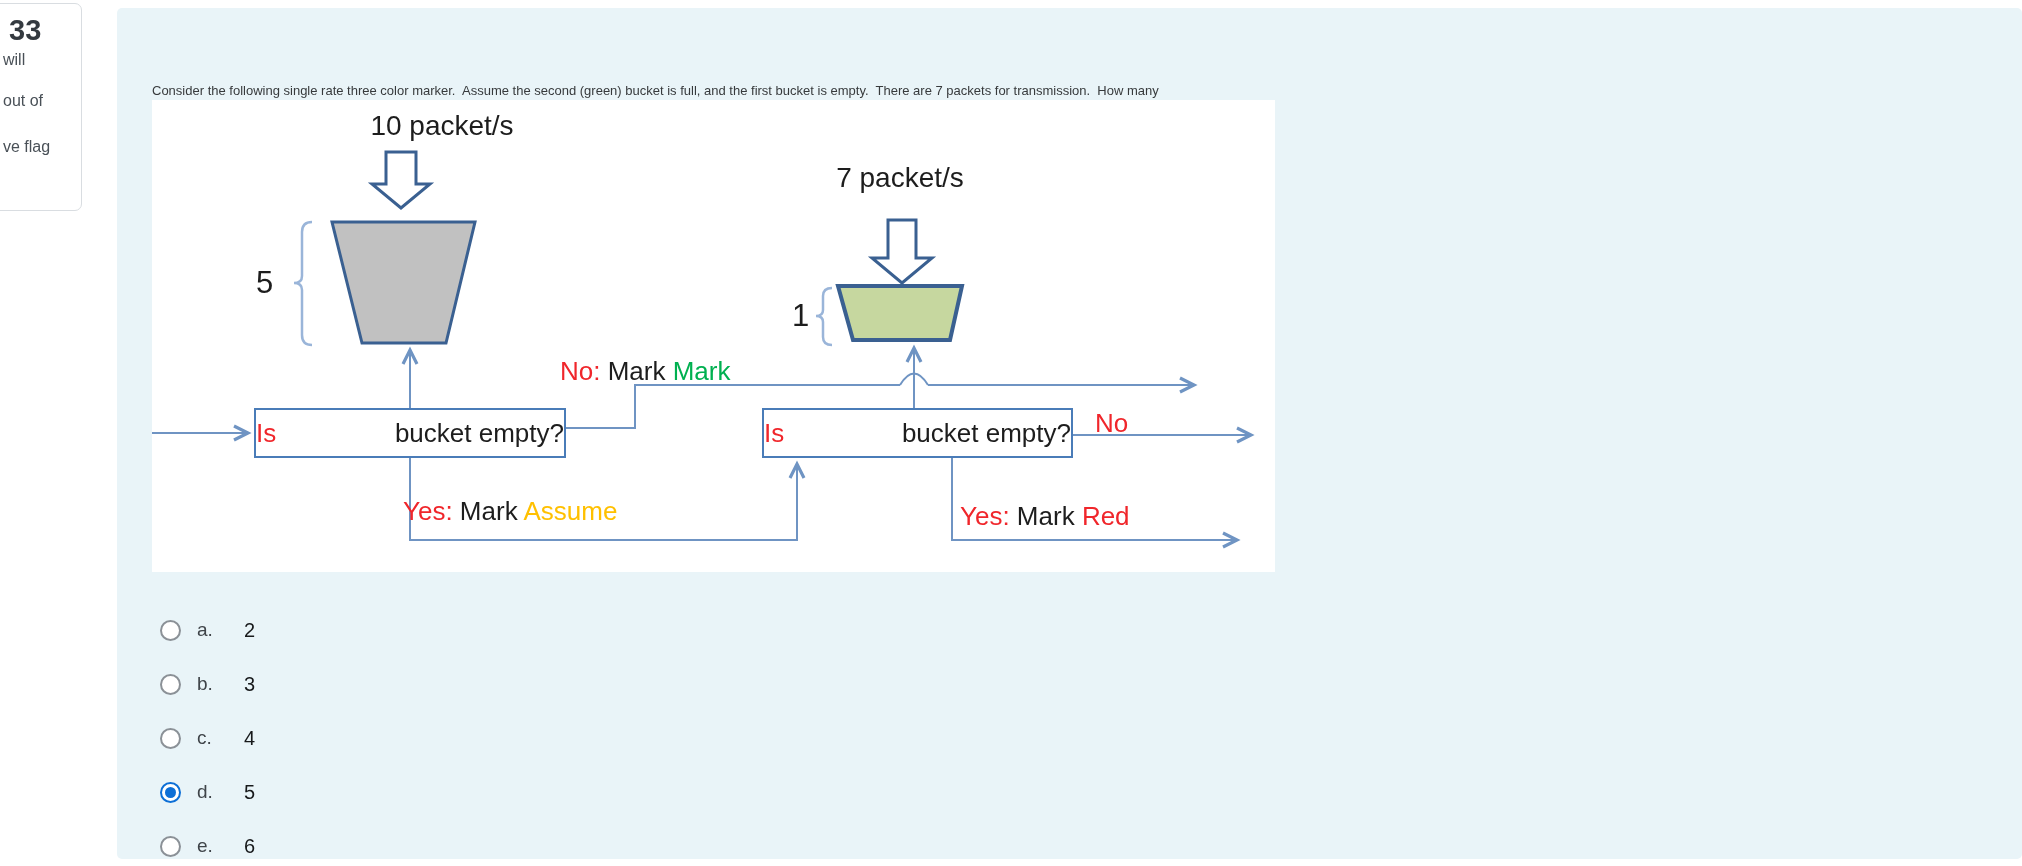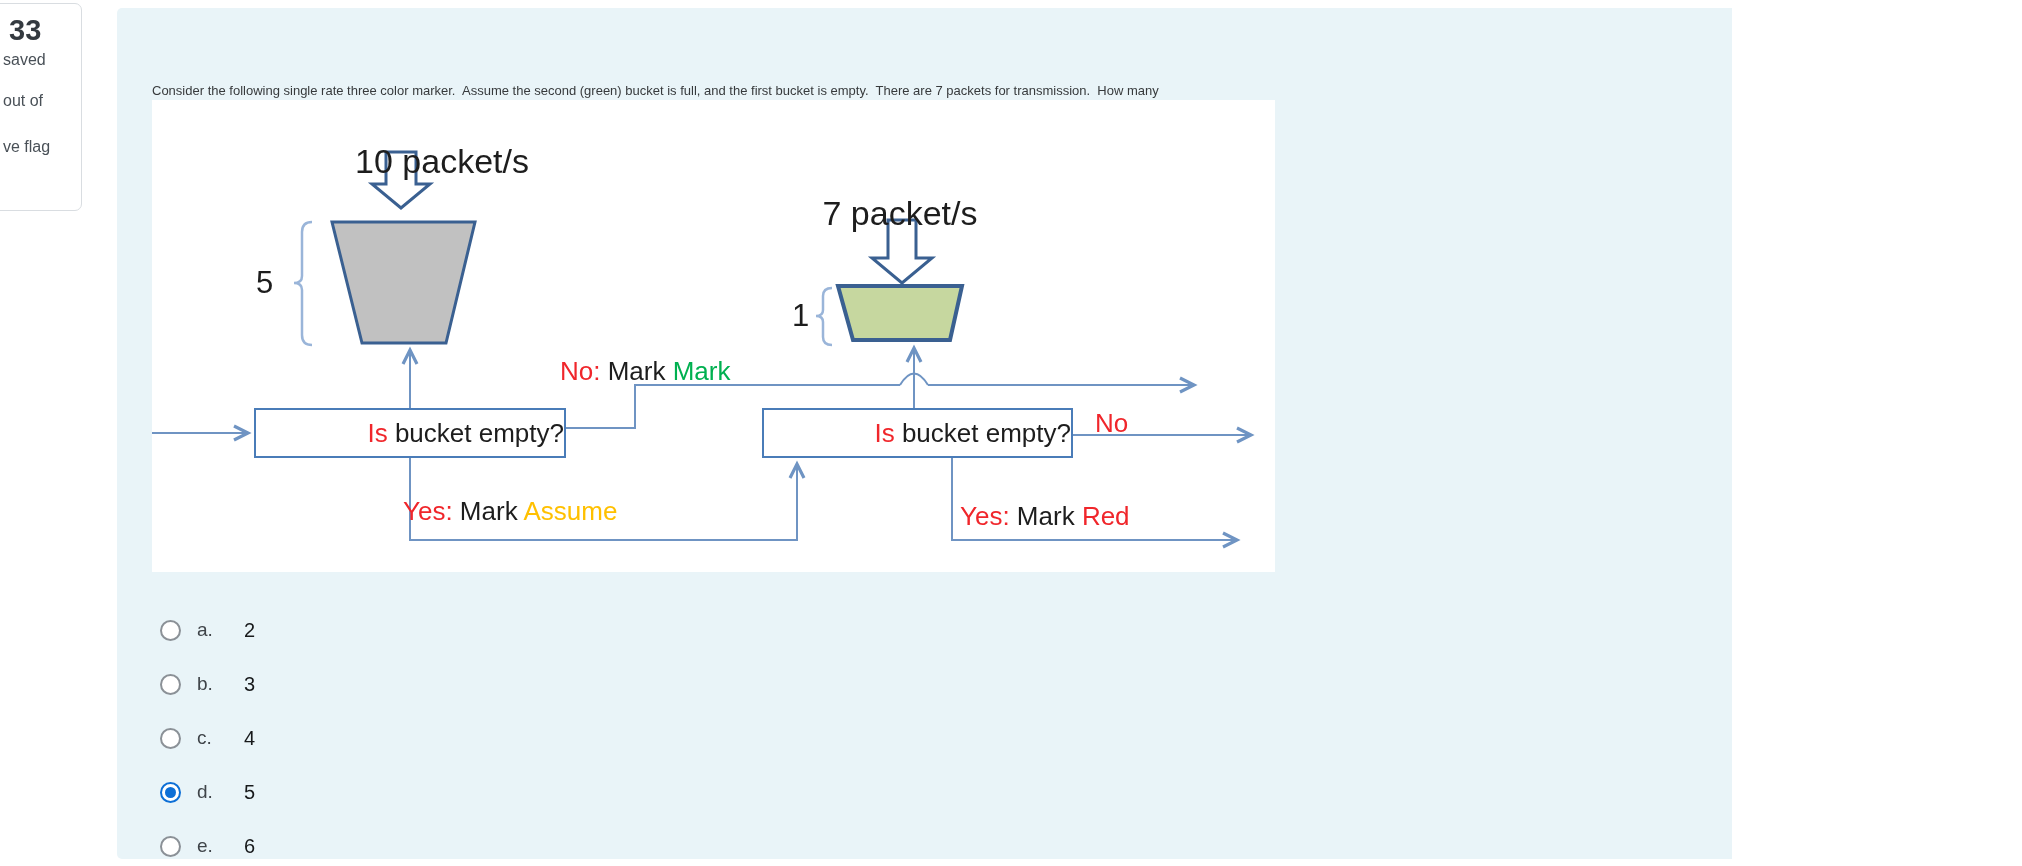--- a/index.html
+++ b/index.html
@@ -5,49 +5,49 @@
   :root{
     --panel-bg:#e9f4f8; --accent-red:#f0262b; --accent-green:#00b050;
     --accent-yellow:#ffc000; --shape-stroke:#3a6091; --box-border:#4a7cb8;
     --connector:#6f94c3; --brace:#9ab5d9; --gray-fill:#c1c1c1;
     --green-fill:#c6d79f; --radio-selected:#0d6fd6; --info-border:#d9dde1;
     --text-dark:#25282b; --text-gray:#495057;
   }
   *{margin:0;padding:0;box-sizing:border-box;}
   html,body{background:#fff;}
   body{font-family:"Liberation Sans",sans-serif;}
-  .page{position:relative;width:1732px;height:866px;overflow:hidden;background:#fff;}
+  .page{position:relative;width:2022px;height:866px;overflow:hidden;background:#fff;}
 
   
   .info-box{position:absolute;left:-170px;top:3px;width:252px;height:208px;
     background:#fff;border:1px solid var(--info-border);border-radius:7px;}
   .info-box .line{position:absolute;left:172px;white-space:nowrap;color:var(--text-gray);font-size:16px;}
   .q-no{position:absolute;left:178px;top:10px;font-size:29px;font-weight:bold;color:#343a40;white-space:nowrap;}
   .q-state{top:47px;}
   .q-marks{top:88px;}
   .q-flag{top:134px;}
 
   
   .panel{position:absolute;left:117px;top:8px;width:1905px;height:851px;
     background:var(--panel-bg);border-radius:5px;}
   .q-text{position:absolute;left:35px;top:13px;font-size:13px;line-height:28px;
     color:#373a3c;white-space:pre;}
 
   
   .diagram{position:absolute;left:35px;top:92px;width:1123px;height:472px;background:#fff;}
   .diagram svg{position:absolute;left:0;top:0;z-index:0;}
   .d-label{position:absolute;z-index:2;white-space:nowrap;color:#1d1d1d;}
-  .d-rate{font-size:34px;width:240px;text-align:center;margin-top:32px;}
+  .d-rate{font-size:28px;width:240px;text-align:center;}
   .d-depth{font-size:31px;width:45px;text-align:center;}
   .d-flow{font-size:26px;}
   .red{color:var(--accent-red);}
   .grn{color:var(--accent-green);}
   .yel{color:var(--accent-yellow);}
   .flow-box{position:absolute;z-index:1;background:#fff;border:2px solid var(--box-border);
-    display:flex;align-items:center;justify-content:flex-end;font-size:26px;color:#1d1d1d;white-space:pre;}
+    display:flex;align-items:center;justify-content:space-between;font-size:26px;color:#1d1d1d;white-space:pre;}
   .shape{fill:none;stroke:var(--shape-stroke);}
   .conn{fill:none;stroke:var(--connector);stroke-width:2;}
   .brace{fill:none;stroke:var(--brace);stroke-width:2.5;}
   .arrowhead{fill:none;stroke:var(--connector);stroke-width:1.6;}
 
   
   .options{position:absolute;left:43px;top:608px;}
   .opt{display:flex;align-items:center;height:28px;margin-bottom:26px;cursor:pointer;}
   .radio{width:21px;height:21px;border-radius:50%;border:2px solid #8b9197;background:#fff;flex:0 0 auto;}
   .radio.checked{border:2.5px solid var(--radio-selected);position:relative;}
@@ -56,21 +56,21 @@
   .opt-letter{margin-left:16px;width:30px;font-size:19px;color:#3f4449;}
   .opt-value{margin-left:17px;font-size:20px;color:#17191b;}
 </style>
 </head>
 <body>
 
 <div class="page">
 
   <aside class="info-box">
     <div class="q-no">33</div>
-    <div class="line q-state">saved</div>
+    <div class="line q-state">will</div>
     <div class="line q-marks">out of</div>
     <div class="line q-flag">ve flag</div>
   </aside>
 
   <main class="panel">
 
     <div class="q-text">
       <div>Consider the following single rate three color marker.  Assume the second (green) bucket is full, and the first bucket is empty.  There are 7 packets for transmission.  How many</div>
       <div>packets will be marked red?</div>
     </div>

